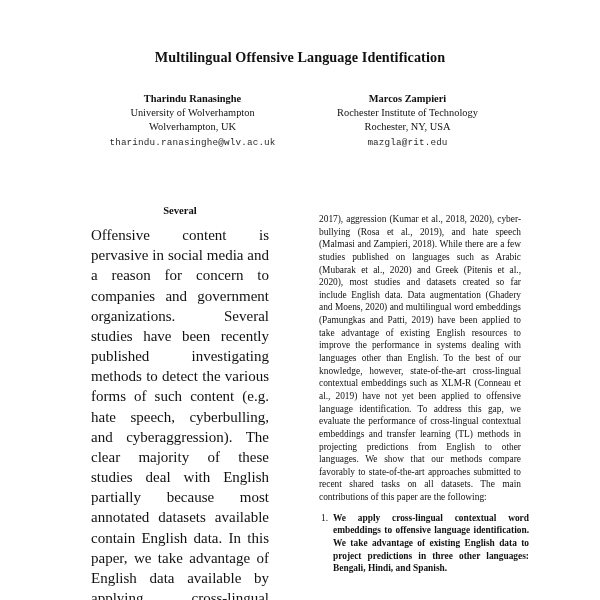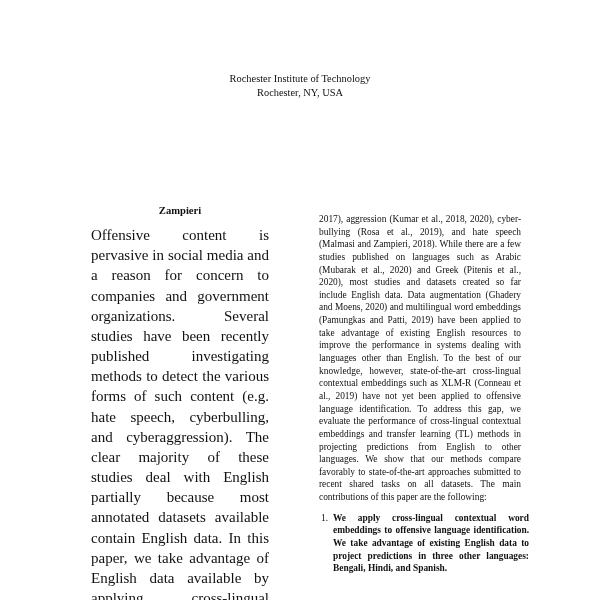--- a/index.html
+++ b/index.html
@@ -153,34 +153,43 @@
     font-weight: bold;
   }
 </style>
 </head>
 <body>
 
 <div class="page">
 
   <div class="title-block">
     <h1 class="paper-title">
+      <span class="title-line">Multilingual Offensive Language Identification</span>
     </h1>
   </div>
 
   <div class="authors">
     <div class="author">
+      <span class="author-name">Tharindu Ranasinghe</span>
+      <span class="author-affil">University of Wolverhampton</span>
+      <span class="author-loc">Wolverhampton, UK</span>
+      <span class="author-email">tharindu.ranasinghe@wlv.ac.uk</span>
+    </div>
+    <div class="author">
+      <span class="author-name">Marcos Zampieri</span>
       <span class="author-affil">Rochester Institute of Technology</span>
       <span class="author-loc">Rochester, NY, USA</span>
+      <span class="author-email">mazgla@rit.edu</span>
     </div>
   </div>
 
   <div class="columns">
 
     <div class="col">
-      <div class="abstract-head">Zampieri</div>
+      <div class="abstract-head">Several</div>
       <div class="abstract-body">
         <p class="just">Offensive content is pervasive in social media and a reason for concern to companies and government organizations. Several studies have been recently published investigating methods to detect the various forms of such content (e.g. hate speech, cyberbulling, and cyberaggression). The clear majority of these studies deal with English partially because most annotated datasets available contain English data. In this paper, we take advantage of English data available by applying cross-lingual contextual word embeddings and transfer learning to make predictions in languages with less resources. We project predictions on comparable data in Bengali, Hindi, and Spanish and we report results of 0.8415 F1 macro for Bengali, 0.8568 F1 macro for Hindi, and 0.7513 F1 macro for Spanish. Finally, we show that our approach compares favorably to the best systems submitted to recent shared tasks on these three languages, confirming the robustness of cross-lingual contextual embeddings and transfer learning for this task.</p>
       </div>
 
       <div class="section-head">
         <span class="section-num">1</span>
         <span class="section-title">Multilingual</span>
       </div>
     </div>
 

